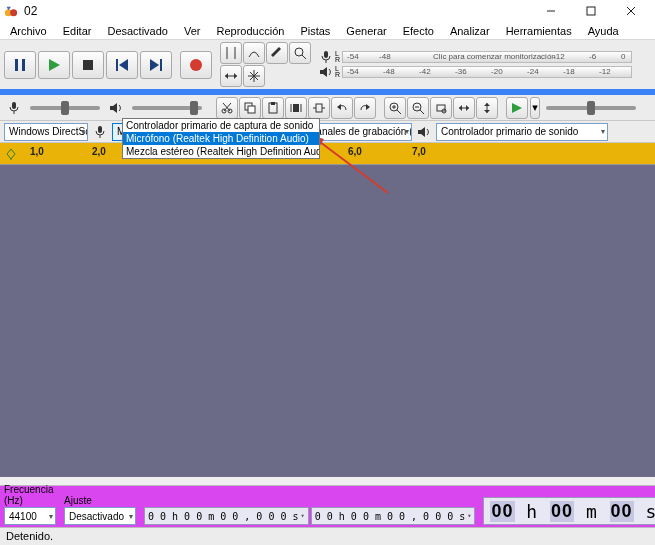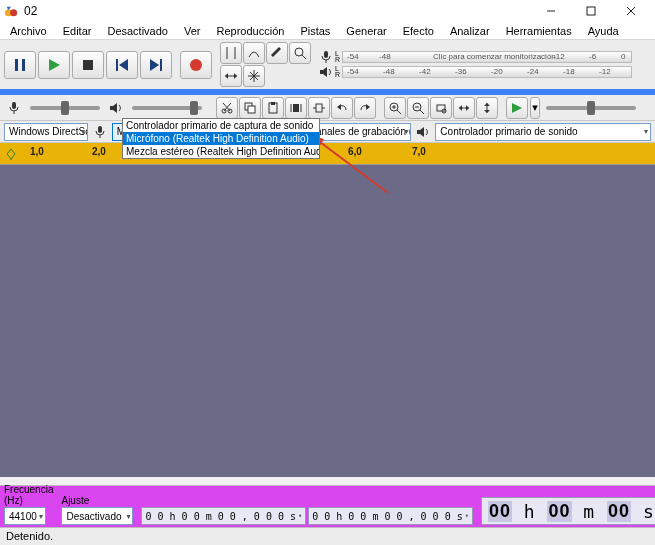--- a/index.html
+++ b/index.html
@@ -37,21 +37,21 @@
 .ruler-track span { position: absolute; top: 3px; font-size: 10px; font-weight: bold; color: #222; }
 .track-area { height: 312px; background: #6b6b87; position: relative; }
 .dropdown { position: absolute; left: 122px; top: 118px; width: 198px; background: #fff; border: 1px solid #767676; z-index: 50; }
 .dropdown div { padding: 1px 3px; font-size: 10px; white-space: nowrap; overflow: hidden; }
 .dropdown .hi { background: #0078d7; color: #fff; }
 .arrow { position: absolute; left: 310px; top: 135px; width: 80px; height: 60px; z-index: 40; pointer-events:none; }
 .bottom { position: absolute; bottom: 0; left: 0; right: 0; }
 .bottom-top { border-top: 1px solid #bbb; background: #d946ef; padding: 2px 4px; display: flex; align-items: flex-end; gap: 8px; height: 42px; }
 .bgroup { display: flex; flex-direction: column; gap: 1px; }
 .bgroup label { font-size: 10px; }
-.bgroup .combo { width: 42px; }
+.bgroup .combo { width: 52px; }
 .timebox { height: 18px; background: #e8e8f4; border: 1px solid #9898b8; font-family: monospace; font-size: 10px; padding: 0 3px; display: flex; align-items: center; position:relative; }
 .timebox::after{content:"▾";font-size:7px;margin-left:2px;color:#555;}
 .bigtime { font-family: monospace; font-size: 18px; background: #e8e8f4; border: 1px solid #9898b8; padding: 0 6px; letter-spacing: 1px; display:flex;align-items:center; height:28px; }
 .bigtime b{background:#c7c7e3;padding:0 1px;}
 .status { background: #ececec; border-top: 1px solid #bbb; padding: 2px 6px; font-size: 11px; height: 18px; }
 svg { display: block; }
 </style>
 </head>
 <body>
 
@@ -341,21 +341,21 @@
       </svg>
     </span>
   <div class="combo sel" style="width:184px">Micrófono (Realtek High Definition Audio)</div>
   <div class="combo" style="width:114px">2 canales de grabación (Ster</div>
   <span class="icon-btn">
       <svg width="12" height="12">
         <polygon points="0,4 3,4 7,1 7,11 3,8 0,8" fill="#333"></polygon>
         <path d="M9 3 A4 4 0 0 1 9 9" fill="none" stroke="#333"></path>
       </svg>
     </span>
-  <div class="combo" style="width:216px">Controlador primario de sonido</div>
+  <div class="combo" style="width:172px">Controlador primario de sonido</div>
 </div>
 
 <div class="ruler">
   <div class="ruler-corner">
       <svg width="12" height="12">
         <polygon points="6,1 10,6 6,11 2,6" fill="none" stroke="#2e7e2e"></polygon>
         <line x1="6" y1="11" x2="6" y2="14" stroke="#2e7e2e"></line>
       </svg>
     </div>
   <div class="ruler-track">

